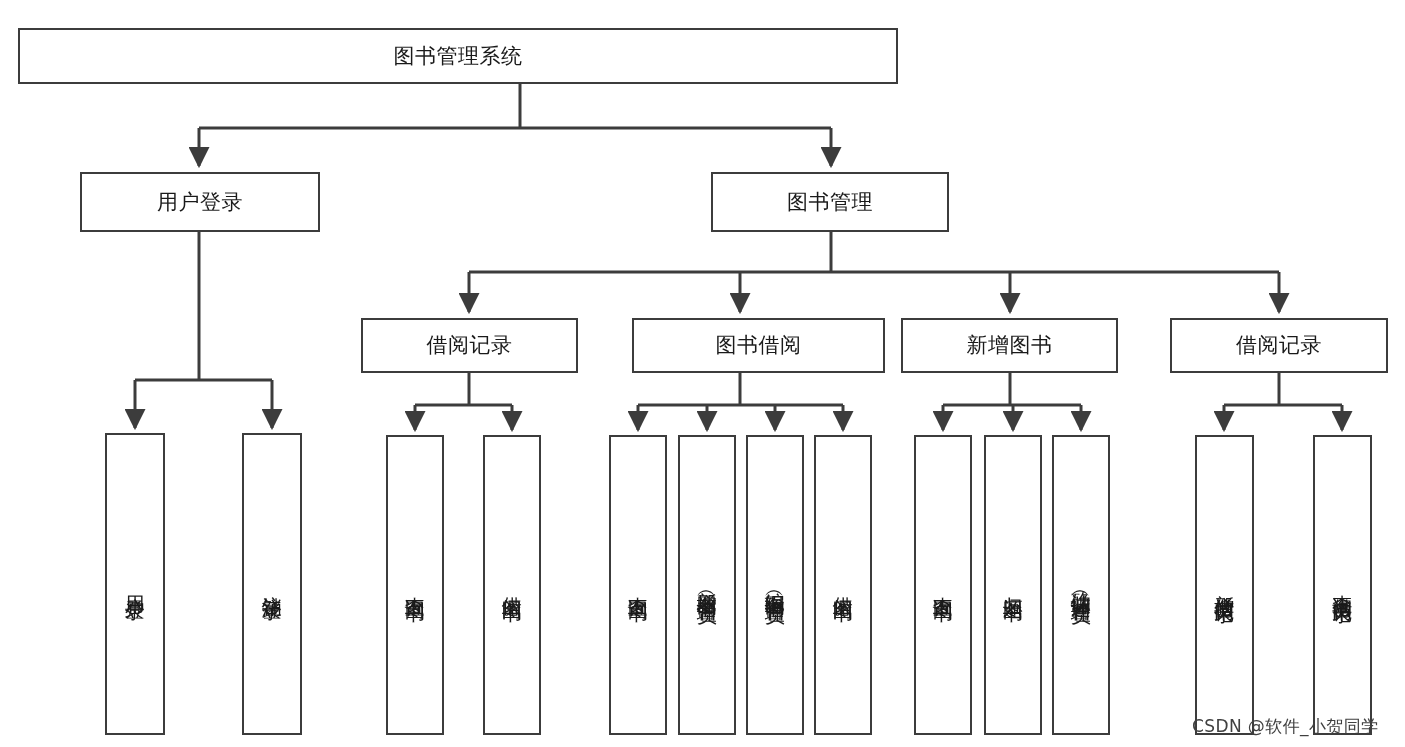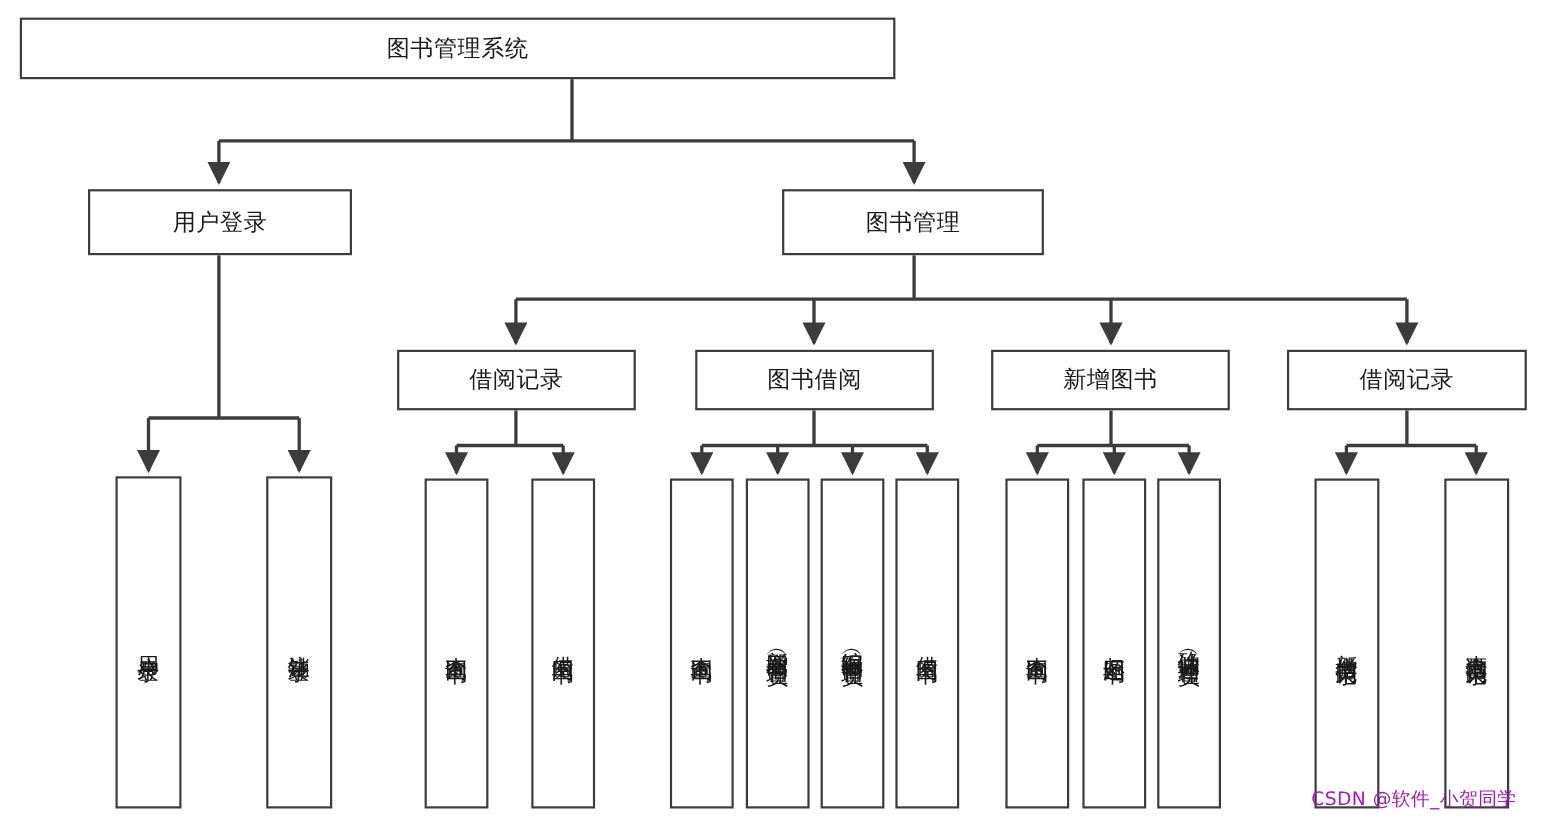--- a/index.html
+++ b/index.html
@@ -56,21 +56,21 @@
   .node.vert .node-label {
     writing-mode: vertical-rl;
     text-orientation: upright;
     font-size: 20px;
     line-height: 1.22;
     letter-spacing: 2px;
     white-space: nowrap;
   }
   .watermark {
     position: absolute;
-    color: #a21caf;
+    color: #404040;
     font-size: 17px;
     white-space: nowrap;
     letter-spacing: 0.4px;
   }
 </style>
 </head>
 <body>
 
 <div id="canvas">
 
@@ -117,37 +117,37 @@
       <path d="M 1013 405 L 1013 430" marker-end="url(#arrowhead)"></path>
       <path d="M 1081 405 L 1081 430" marker-end="url(#arrowhead)"></path>
 
       <path d="M 1279 373 L 1279 405"></path>
       <path d="M 1224 405 L 1342 405"></path>
       <path d="M 1224 405 L 1224 430" marker-end="url(#arrowhead)"></path>
       <path d="M 1342 405 L 1342 430" marker-end="url(#arrowhead)"></path>
     </g>
   </svg>
 
-  <div class="node root horiz" style="left:18px; top:16px; width:796px; height:56px;">
+  <div class="node root horiz" style="left:18px; top:28px; width:880px; height:56px;">
     <span class="node-label">图书管理系统</span>
   </div>
 
   <div class="node horiz" style="left:80px; top:172px; width:240px; height:60px;">
     <span class="node-label">用户登录</span>
   </div>
 
   <div class="node horiz" style="left:711px; top:172px; width:238px; height:60px;">
     <span class="node-label">图书管理</span>
   </div>
 
   <div class="node horiz" style="left:361px; top:318px; width:217px; height:55px;">
     <span class="node-label">借阅记录</span>
   </div>
 
-  <div class="node horiz" style="left:632px; top:318px; width:217px; height:55px;">
+  <div class="node horiz" style="left:632px; top:318px; width:253px; height:55px;">
     <span class="node-label">图书借阅</span>
   </div>
 
   <div class="node horiz" style="left:901px; top:318px; width:217px; height:55px;">
     <span class="node-label">新增图书</span>
   </div>
 
   <div class="node horiz" style="left:1170px; top:306px; width:218px; height:55px;margin-top:12px;">
     <span class="node-label">借阅记录</span>
   </div>

